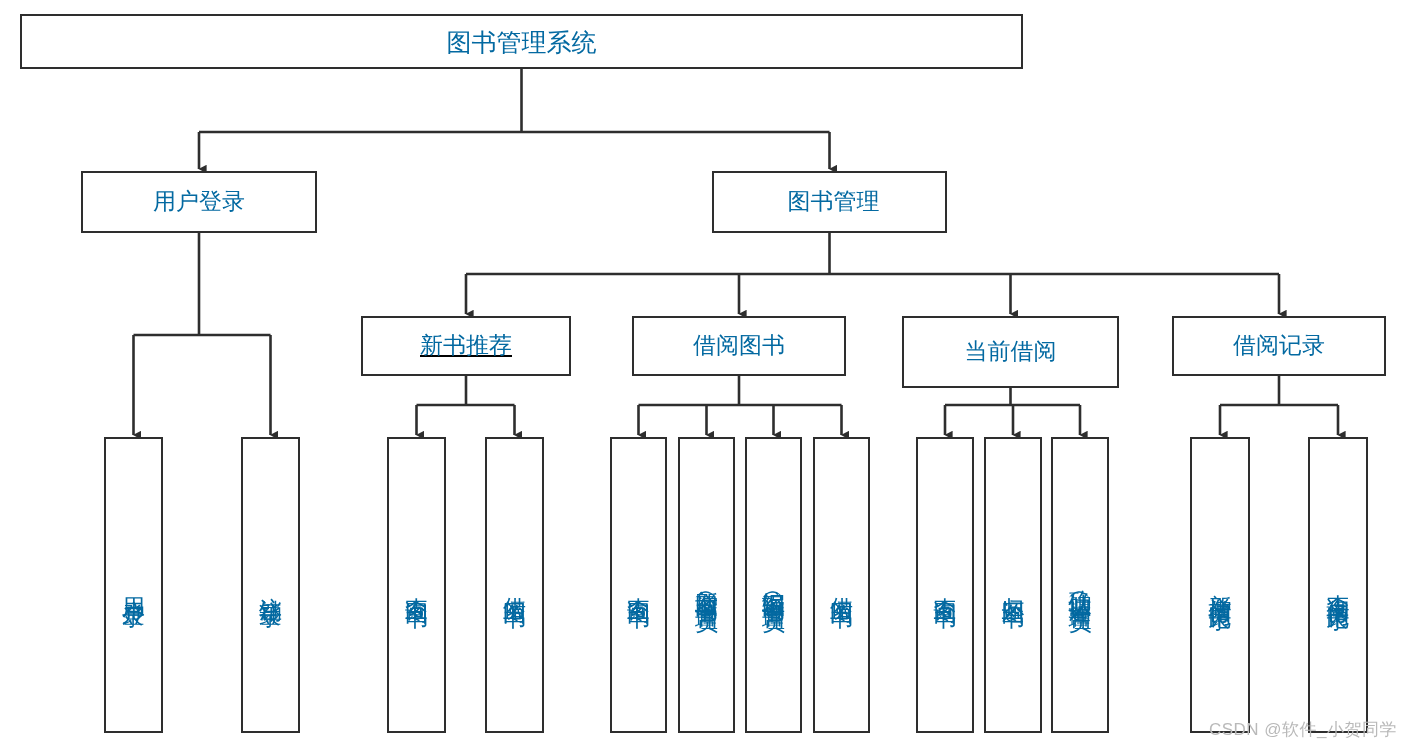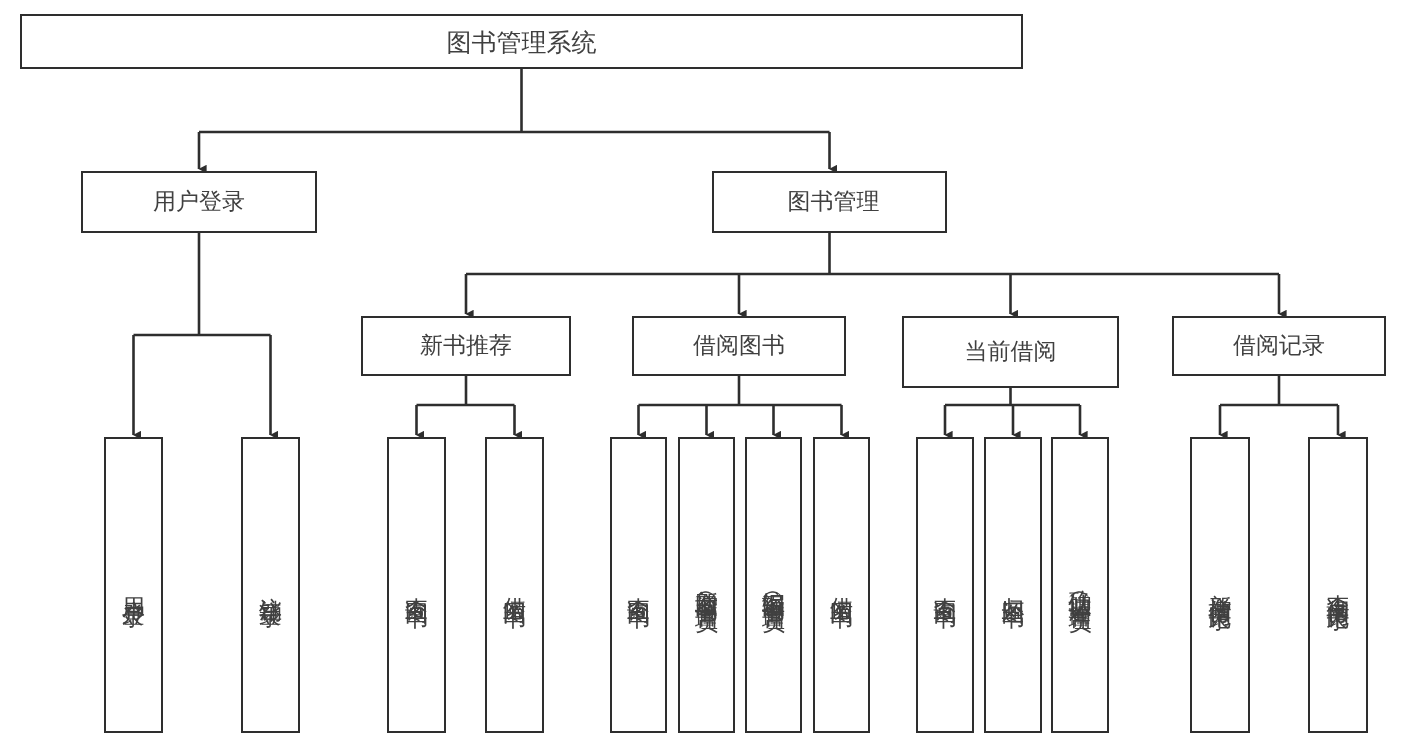--- a/index.html
+++ b/index.html
@@ -30,21 +30,21 @@
     position: absolute;
     box-sizing: border-box;
     background: #ffffff;
     border: 2px solid #2e2e2e;
     display: flex;
     align-items: center;
     justify-content: center;
     overflow: hidden;
   }
   .node-label {
-    color: #404040;
+    color: #0369a1;
     text-align: center;
     line-height: 1.12;
     white-space: nowrap;
   }
   .lvl0 .node-label { font-size: 25px; }
   .lvl1 .node-label { font-size: 23px; }
   .lvl2 .node-label { font-size: 23px; }
   .leaf .node-label {
     font-size: 23px;
     writing-mode: vertical-rl;
@@ -118,21 +118,21 @@
   <div id="nodes-layer">
       <div class="node-box lvl0" style="left: 20px; top: 14px; width: 1003px; height: 55px;">
         <span class="node-label">图书管理系统</span>
       </div>
       <div class="node-box lvl1" style="left: 81px; top: 171px; width: 236px; height: 62px;">
         <span class="node-label">用户登录</span>
       </div>
       <div class="node-box lvl1" style="left: 712px; top: 171px; width: 235px; height: 62px; padding-left: 8px;">
         <span class="node-label">图书管理</span>
       </div>
-      <div class="node-box lvl2" style="left: 361px; top: 316px; width: 210px; height: 60px;">
+      <div class="node-box lvl2" style="left: 361px; top: 316px; width: 210px; height: 60px; text-decoration: underline;">
         <span class="node-label">新书推荐</span>
       </div>
       <div class="node-box lvl2" style="left: 632px; top: 316px; width: 214px; height: 60px;">
         <span class="node-label">借阅图书</span>
       </div>
       <div class="node-box lvl2" style="left: 902px; top: 316px; width: 217px; height: 72px;">
         <span class="node-label">当前借阅</span>
       </div>
       <div class="node-box lvl2" style="left: 1172px; top: 316px; width: 214px; height: 60px; justify-content: center;">
         <span class="node-label">借阅记录</span>
@@ -171,13 +171,14 @@
         <span class="node-label">确认归还（管理员）</span>
       </div>
       <div class="node-box leaf" style="left: 1190px; top: 437px; width: 60px; height: 296px;">
         <span class="node-label">新增借阅记录</span>
       </div>
       <div class="node-box leaf" style="left: 1308px; top: 437px; width: 60px; height: 296px;">
         <span class="node-label">查询借阅记录</span>
       </div>
     </div>
 
+  <div id="watermark">CSDN @软件_小贺同学</div>
 </div>
 
 </body></html>

